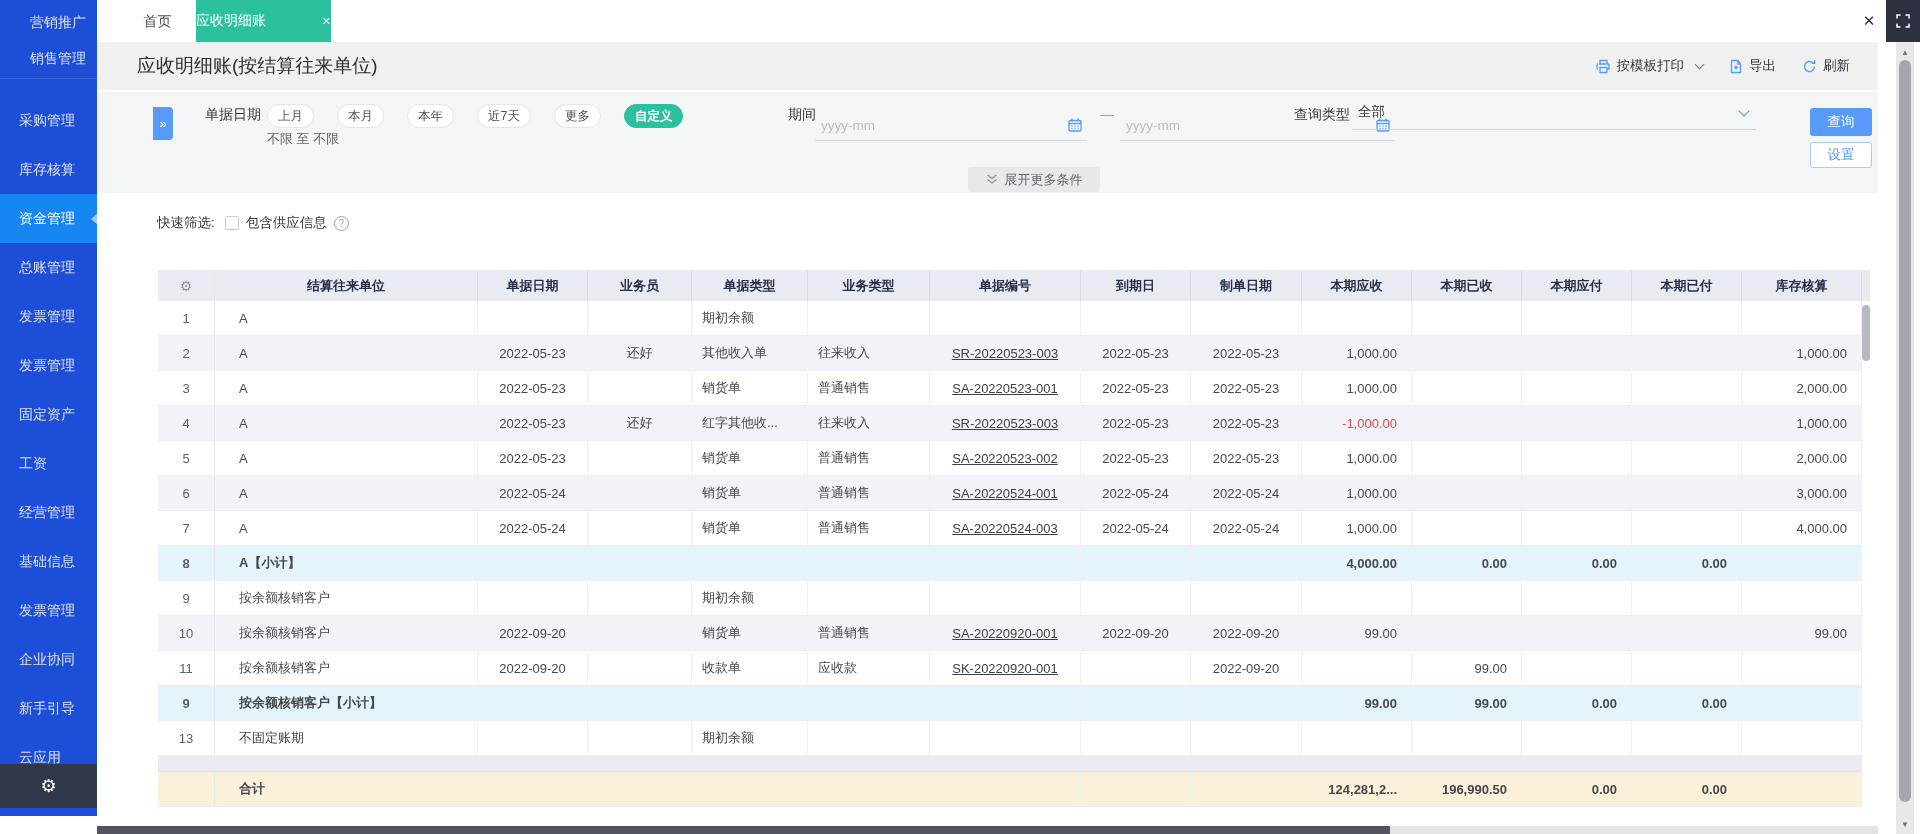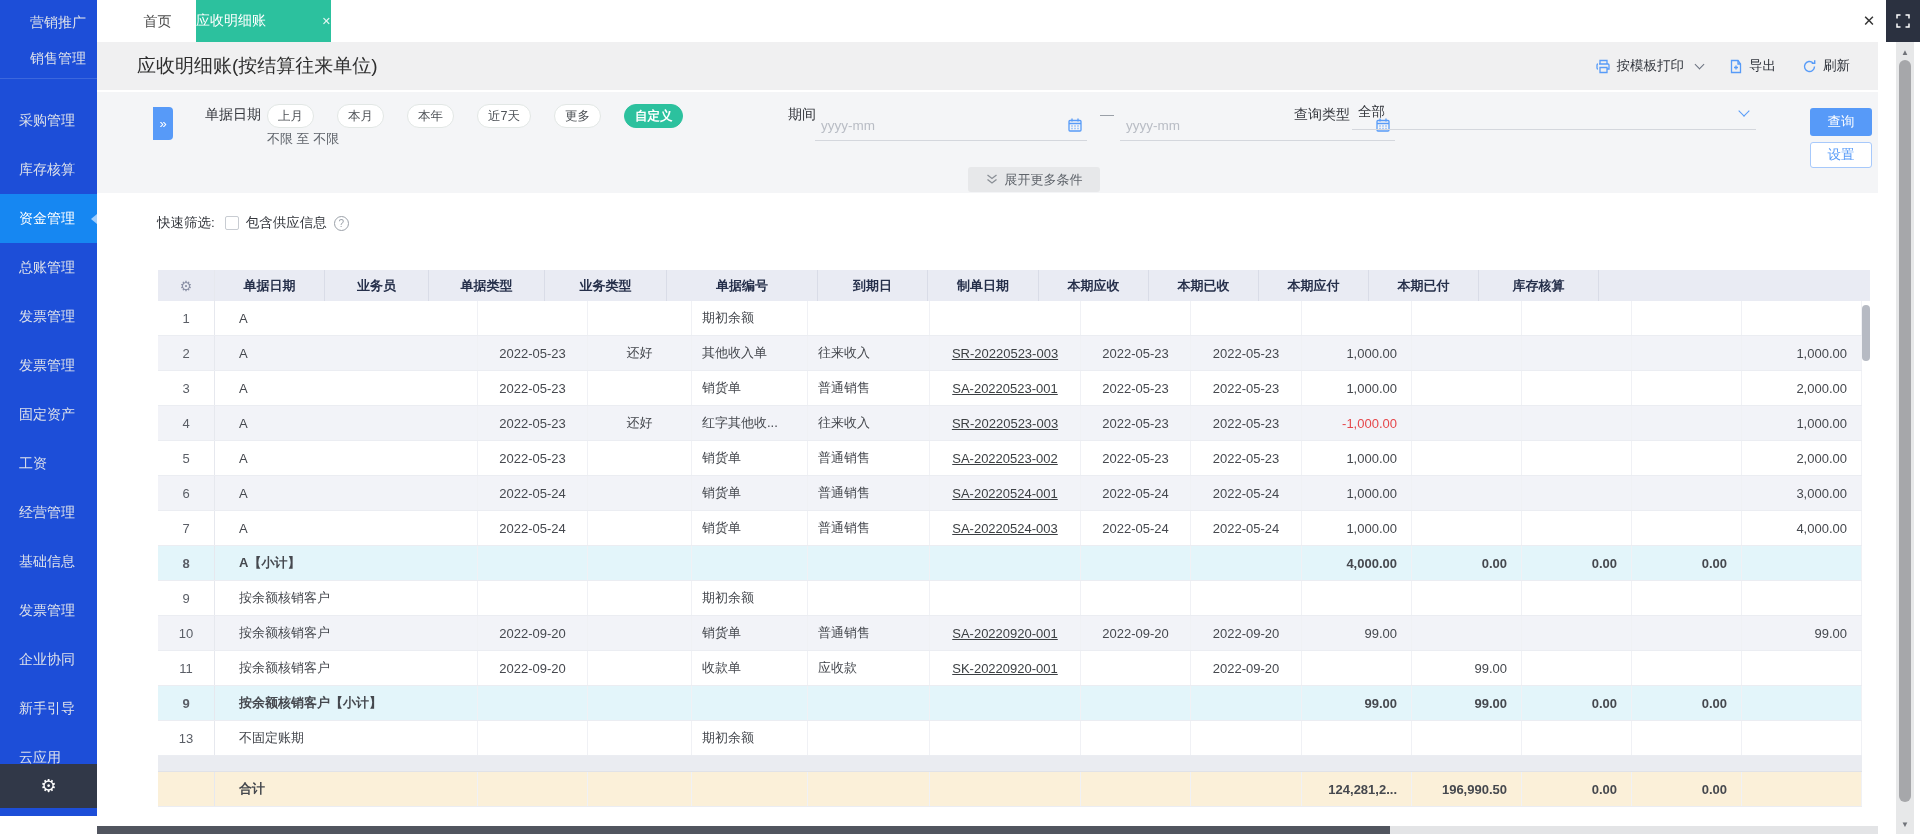--- a/index.html
+++ b/index.html
@@ -217,20 +217,21 @@
       <span>快速筛选:</span>
       <span class="cb"></span>
       <span>包含供应信息</span>
       <span class="qmark">?</span>
     </div>
   </div>
 
   <div class="table">
     <div class="thead">
       <div class="th c-num">⚙</div>
+    <div class="th" style="width: 263px;">结算往来单位</div>
         <div class="th" style="width: 110px;">单据日期</div>
         <div class="th" style="width: 104px;">业务员</div>
         <div class="th" style="width: 116px;">单据类型</div>
         <div class="th" style="width: 122px;">业务类型</div>
         <div class="th" style="width: 151px;">单据编号</div>
         <div class="th" style="width: 110px;">到期日</div>
         <div class="th" style="width: 111px;">制单日期</div>
         <div class="th" style="width: 110px;">本期应收</div>
         <div class="th" style="width: 110px;">本期已收</div>
         <div class="th" style="width: 110px;">本期应付</div>

